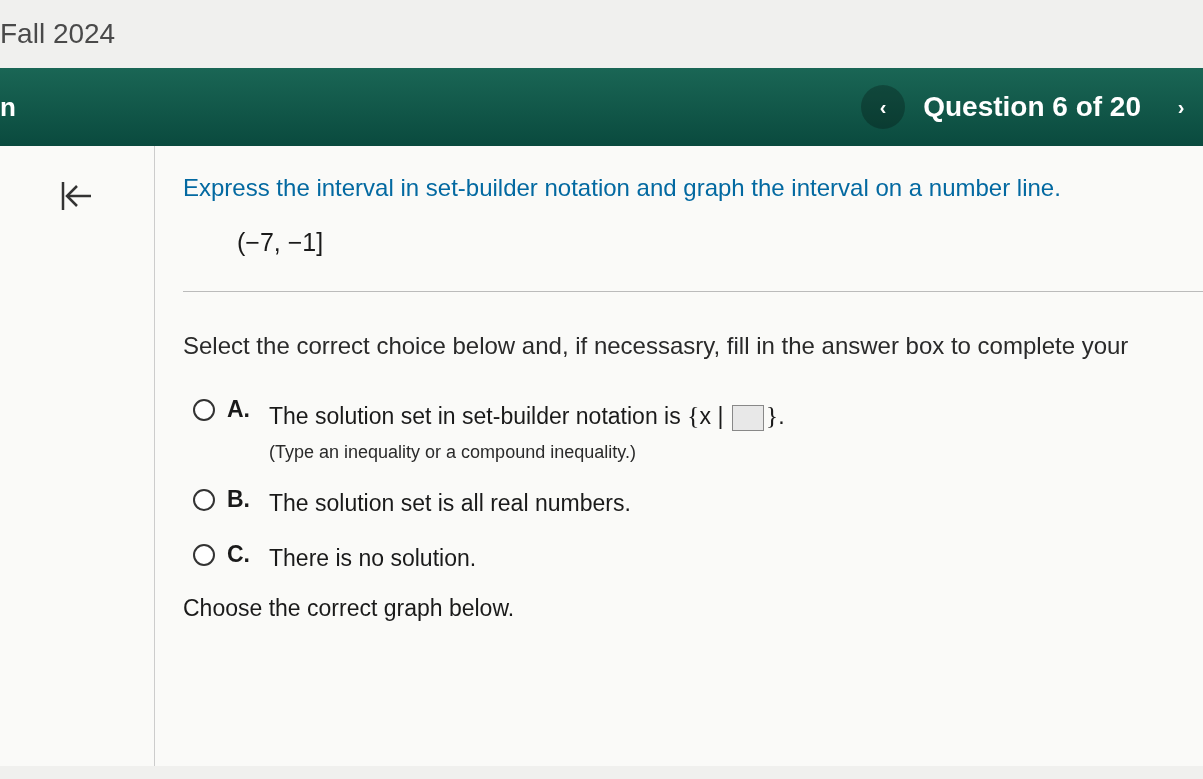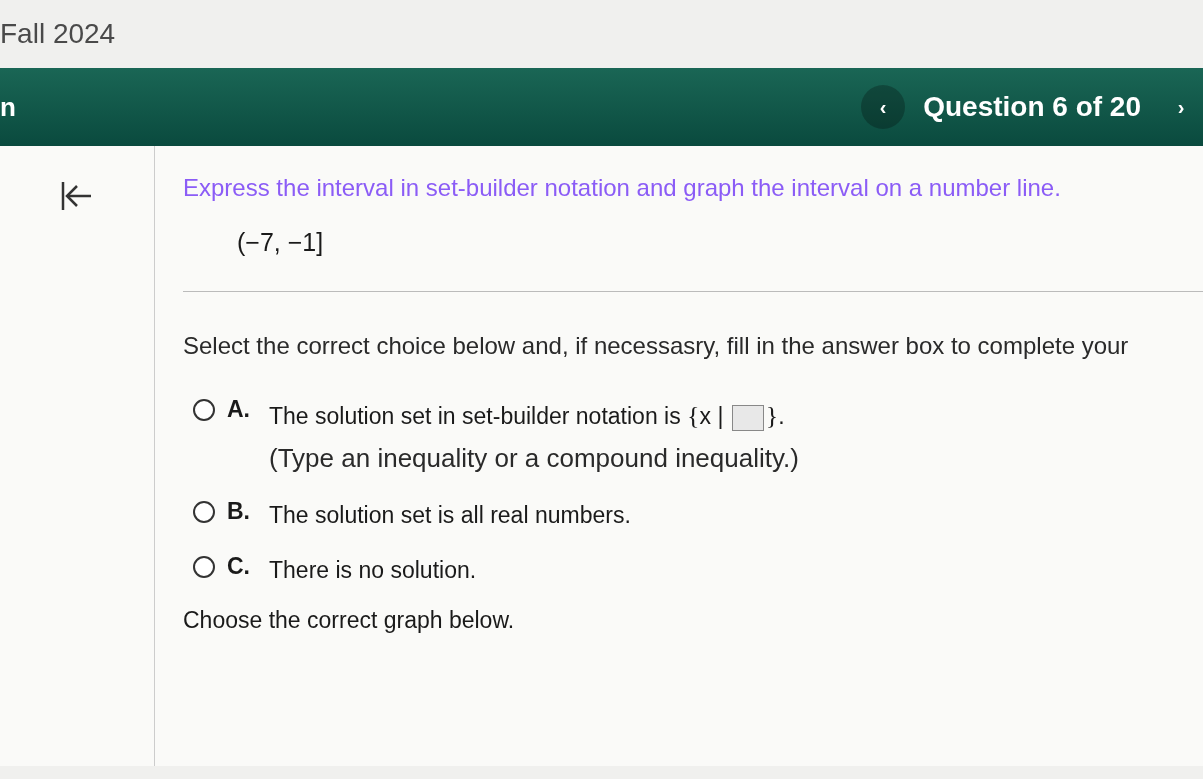--- a/index.html
+++ b/index.html
@@ -82,21 +82,21 @@
       cursor: pointer;
       font-weight: 300;
       line-height: 1;
     }
     .main-col {
       flex: 1;
       padding: 28px 0 0 28px;
     }
     .prompt-text {
       font-size: 24px;
-      color: #8b5cf6;
+      color: #0369a1;
       margin-bottom: 26px;
     }
     .interval-expr {
       font-size: 25px;
       color: #1a1a1a;
       margin-left: 54px;
       margin-bottom: 34px;
     }
     .divider {
       border: none;
@@ -145,21 +145,21 @@
       border: 1px solid #888;
       background: #e8e8e8;
       vertical-align: middle;
       margin: 0 2px;
     }
     .set-brace {
       font-family: 'Times New Roman', serif;
       font-size: 26px;
     }
     .sub-hint {
-      font-size: 26px;
+      font-size: 18px;
       color: #2a2a2a;
       margin-top: 4px;
     }
     .graph-prompt {
       font-size: 23px;
       color: #1a1a1a;
     }
   </style>
 </head>
 <body>

